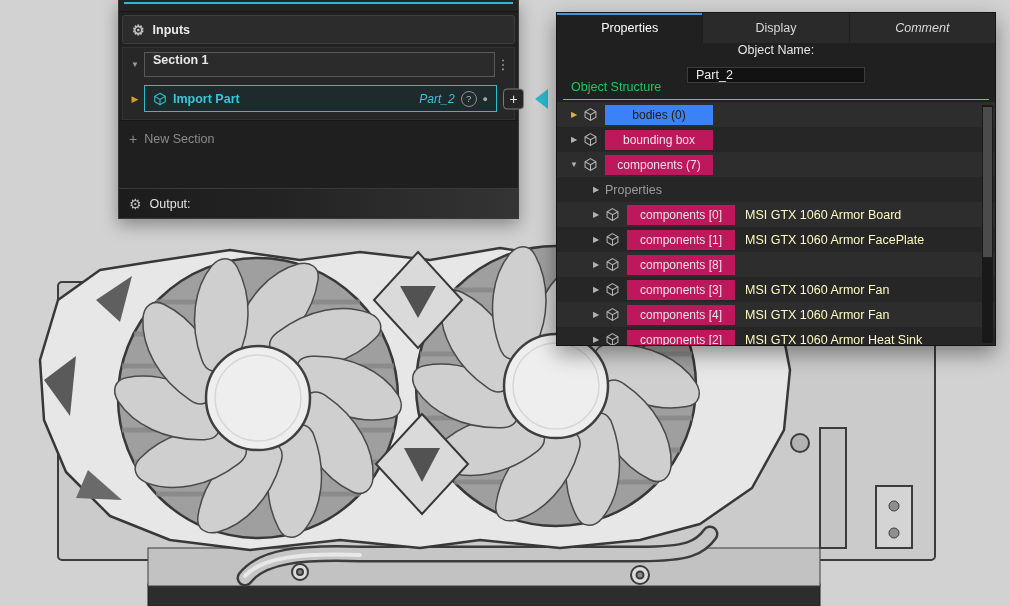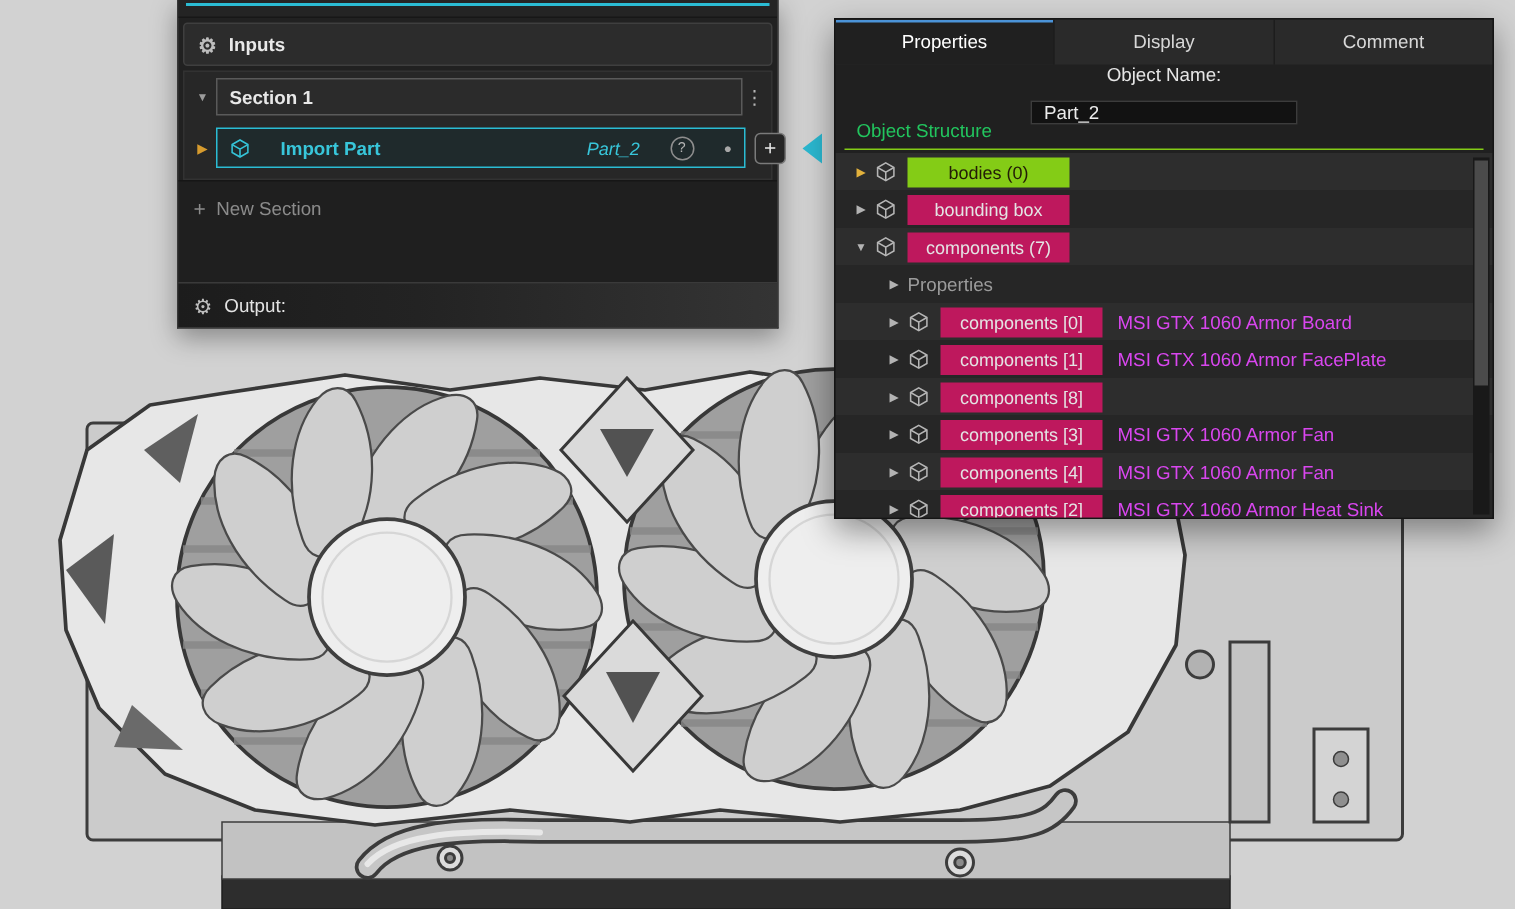--- a/index.html
+++ b/index.html
@@ -25,27 +25,27 @@
     display:flex;align-items:center;gap:8px;padding:0 9px;
     color:#e9e9e9;font-weight:bold;font-size:12.5px;
   }
   .gear{color:#bdbdbd;font-size:14px;line-height:1;}
   .section-box{margin:0 3px;background:#272727;border:1px solid #323232;padding:3px 3px 7px;}
   .section-header{display:flex;align-items:center;height:27px;}
   .caret{width:18px;flex:none;text-align:center;color:#9c9c9c;font-size:8px;}
   .caret.gold{color:#d79b2e;font-size:9px;}
   .section-title-box{
     flex:1;border:1px solid #5a5a5a;background:#2b2b2b;height:25px;box-sizing:border-box;
-    display:flex;align-items:center;padding:0 8px;color:#e8e8e8;font-size:12.5px;font-weight:bold;
+    display:flex;padding:0 8px;color:#e8e8e8;font-size:12.5px;font-weight:bold;
   }
   .kebab{width:16px;text-align:center;color:#b5b5b5;font-size:13px;}
   .import-row{display:flex;align-items:center;margin-top:7px;position:relative;padding-right:14px;}
   .import-box{
     flex:1;border:1px solid #2bbcd4;background:#1f2a2c;height:27px;box-sizing:border-box;
-    display:flex;align-items:center;gap:20px;padding:0 8px;
+    display:flex;align-items:center;gap:6px;padding:0 8px;
   }
   .cube{width:14px;height:14px;flex:none;}
   .import-label{color:#38c6da;font-weight:bold;font-size:12.5px;}
   .import-value{color:#38c6da;font-style:italic;font-size:12px;}
   .spacer{flex:1;}
   .help-badge{
     width:14px;height:14px;flex:none;border:1px solid #8e8e8e;border-radius:50%;
     color:#b5b5b5;font-size:9.5px;display:flex;align-items:center;justify-content:center;
   }
   .dot{color:#a8a8a8;font-size:9px;}
@@ -72,38 +72,38 @@
   .right-panel{
     position:absolute;left:556px;top:12px;width:438px;height:332px;z-index:5;
     background:#202020;border:1px solid #151515;box-shadow:0 8px 20px rgba(0,0,0,.4);
     overflow:hidden;
   }
   .tab-bar{display:flex;height:30px;background:#2a2a2a;}
   .tab{
     flex:1;display:flex;align-items:center;justify-content:center;
     font-size:12.5px;color:#d8d8d8;border-right:1px solid #1d1d1d;box-sizing:border-box;
   }
-  .tab:last-child{border-right:none;}
+  .tab:last-child{border-right:none;font-style:italic;}
   .tab.active{background:#202020;color:#ffffff;box-shadow:inset 0 2px 0 #4b93d8;}
   .objname-row{height:34px;display:flex;align-items:center;gap:10px;padding:0 14px;flex-direction:column;}
   .objname-label{font-size:12.5px;color:#e6e6e6;}
   .objname-input{
     width:160px;height:21px;background:#121212;border:1px solid #3c3c3c;color:#ececec;
     font-size:12.5px;padding:0 8px;font-family:"Liberation Sans",sans-serif;
   }
   .structure-header{margin:0 6px;padding:3px 8px 5px;font-size:12.5px;color:#22c55e;border-bottom:1px solid #84cc16;}
   .tree{margin-top:2px;}
   .tree-row{height:25px;display:flex;align-items:center;background:#2d2d2d;padding-right:16px;box-sizing:border-box;}
   .tree-row.alt{background:#262626;}
   .tree-arrow{width:18px;flex:none;text-align:center;font-size:8px;color:#b3b3b3;}
   .tree-icon{width:15px;height:15px;flex:none;margin-right:7px;}
   .badge{flex:none;min-width:108px;box-sizing:border-box;text-align:center;padding:3px 10px;font-size:12px;color:#e4e4e4;background:#be185d;}
-  .badge.gold{background:#84cc16;color:#231d07;}
+  .badge.gold{background:#3b82f6;color:#231d07;}
   .tree-plain-label{color:#9b9b9b;font-size:12.5px;}
-  .tree-name{margin-left:10px;color:#d946ef;font-size:12.5px;white-space:nowrap;}
+  .tree-name{margin-left:10px;color:#fef9c3;font-size:12.5px;white-space:nowrap;}
   .scrollbar{position:absolute;top:92px;bottom:2px;right:2px;width:11px;background:#191919;}
   .scrollbar .thumb{position:absolute;top:2px;left:1px;right:1px;height:150px;background:#4b4b4b;}
 </style>
 </head>
 <body>
 
 <div class="viewport">
   <svg width="1010" height="606" viewBox="0 0 1010 606">
     <defs>
       <path id="blade" d="M 9,-46 C 32,-58 55,-84 60,-118 C 62,-131 52,-137 40,-134 C 14,-127 -12,-102 -23,-64 C -27,-51 -20,-45 -8,-43 Z"></path>

